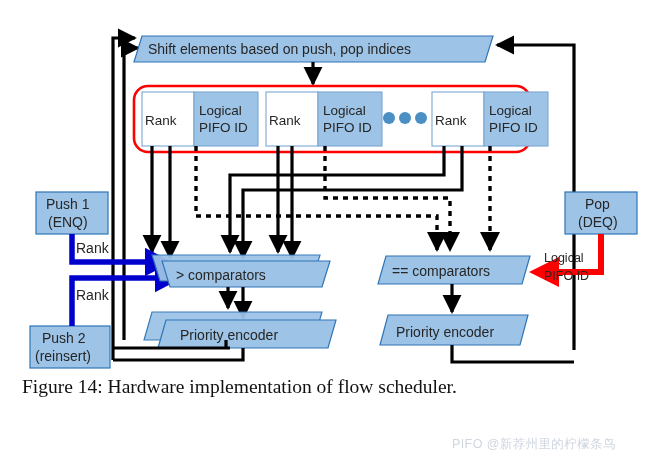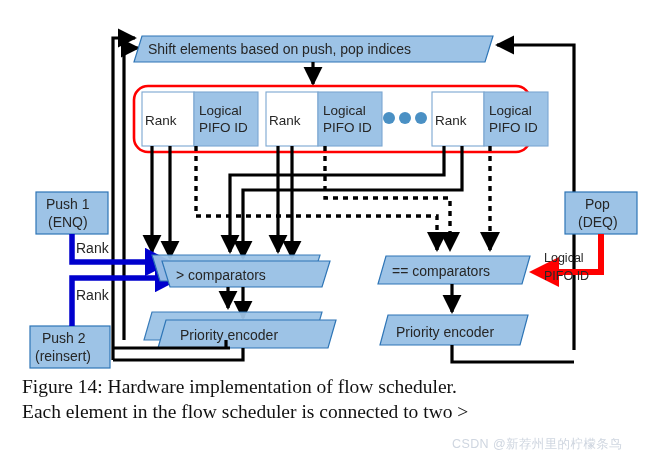--- a/index.html
+++ b/index.html
@@ -160,18 +160,17 @@
     <path d="M243,348 L243,360 L113,360"></path>
     <path d="M226,340 L226,348"></path>
     <path d="M124,340 L124,340"></path>
     <path d="M112,348 L230,348"></path>
     <path d="M452,345 L452,362 L574,362"></path>
   </g>
 </svg>
 
 <div class="caption">
   <span>Figure 14:   Hardware  implementation  of  flow  scheduler.</span>
-  <span>Each  element  in  the  flow  scheduler  is  connected  to  two &gt;</span>
 </div>
 
-<div class="wm">CSDN @新荐州里的柠檬条鸟</div>
+<div class="wm">PIFO @新荐州里的柠檬条鸟</div>
 
 </div>
 
 </body></html>

